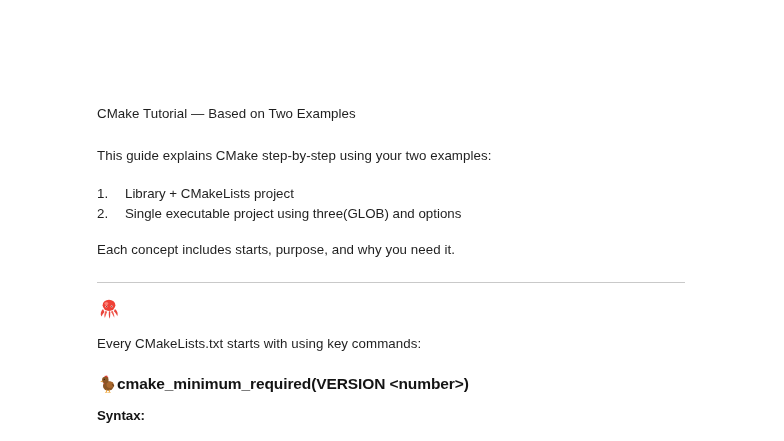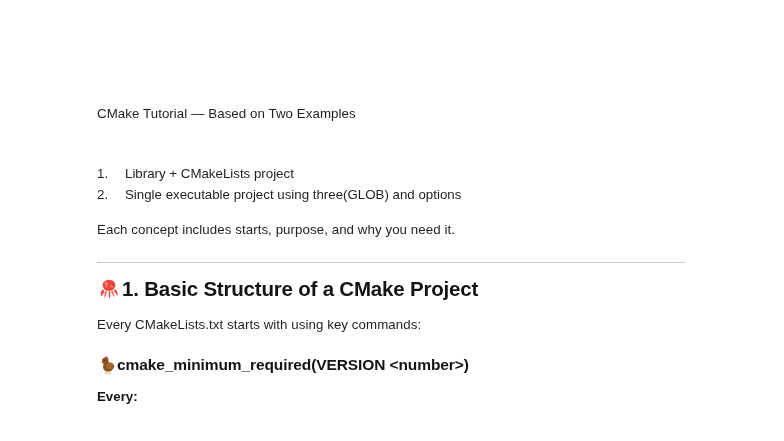--- a/index.html
+++ b/index.html
@@ -133,20 +133,21 @@
 
 <div class="page">
   <div class="doc">
 
     <div class="top-spacer"></div>
 
     <p class="para title-line">CMake Tutorial — Based on Two Examples</p>
 
     <div class="gap-intro"></div>
 
+    <p class="para">This guide explains CMake step-by-step using your two examples:</p>
 
     <div class="gap-list"></div>
 
     <ol class="list">
       <li>
         <span class="num">1.</span><span class="txt">Library + CMakeLists project</span>
       </li>
       <li>
         <span class="num">2.</span><span class="txt">Single executable project using three(GLOB) and options</span>
       </li>
@@ -171,21 +172,20 @@
           <circle cx="19.5" cy="12.5" r="1.3" fill="#ffffff"></circle>
           <circle cx="12.6" cy="12.7" r="0.7" fill="#6b1008"></circle>
           <circle cx="19.6" cy="12.7" r="0.7" fill="#6b1008"></circle>
           <path d="M8 16 C5 19 4 23 6 26 C7 24 8 22 10 20 Z" fill="#e8453c"></path>
           <path d="M11.5 18 C10 22 9 25 10.5 28 C11.5 25 12.5 22 13.5 20 Z" fill="#f25c50"></path>
           <path d="M16 18.5 C15.5 22 15.5 26 17 29 C17.8 25.5 17.6 22 17.8 19.5 Z" fill="#e8453c"></path>
           <path d="M20.5 18 C22 21 23.5 24 23 27.5 C21.5 24.5 20 21.5 18.6 20 Z" fill="#f25c50"></path>
           <path d="M24 16 C27 18.5 28.5 22 27 25.5 C26 23 24.5 20.5 22.5 19 Z" fill="#e8453c"></path>
         </svg>
       </span>
-      <span class="h2-text">1. Basic Structure of a CMake Project</span>
     </h2>
 
     <div class="gap-after-h2"></div>
 
     <p class="para">Every CMakeLists.txt starts with using key commands:</p>
 
     <div class="gap-after-p"></div>
 
     <h3 class="h3">
       <span class="emoji emoji-chicken">
@@ -202,18 +202,18 @@
           <rect x="20" y="26.5" width="1.6" height="4" fill="#f0a330"></rect>
           <path d="M13.5 30.3 L18 30.3 L18 31.3 L13.5 31.3 Z" fill="#f0a330"></path>
           <path d="M18.6 30.3 L23 30.3 L23 31.3 L18.6 31.3 Z" fill="#f0a330"></path>
         </svg>
       </span>
       <span class="h3-text">cmake_minimum_required(VERSION &lt;number&gt;)</span>
     </h3>
 
     <div class="gap-after-h3"></div>
 
-    <p class="label-strong">Every:</p>
+    <p class="label-strong">Syntax:</p>
 
     <div class="gap-after-syntax"></div>
 
   </div>
 </div>
 
 </body></html>

